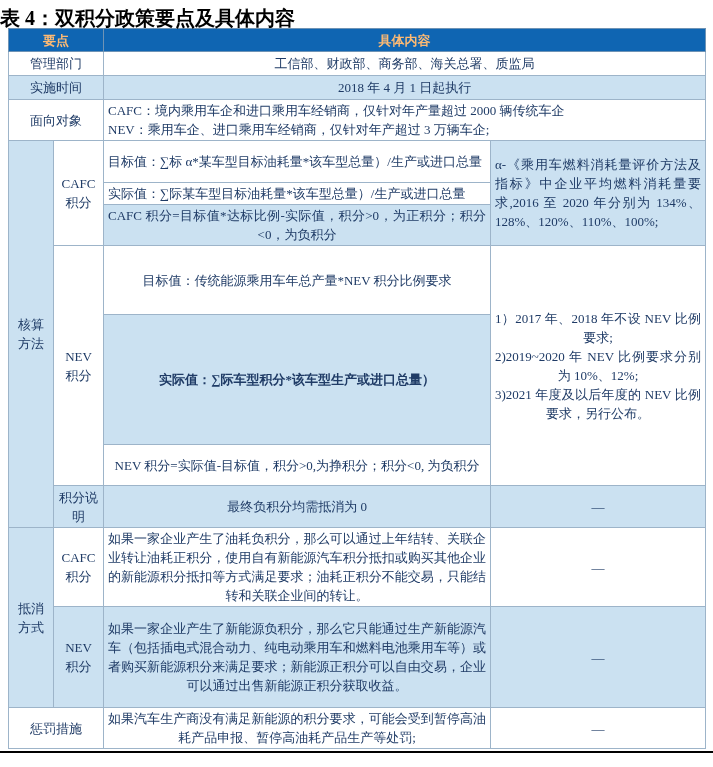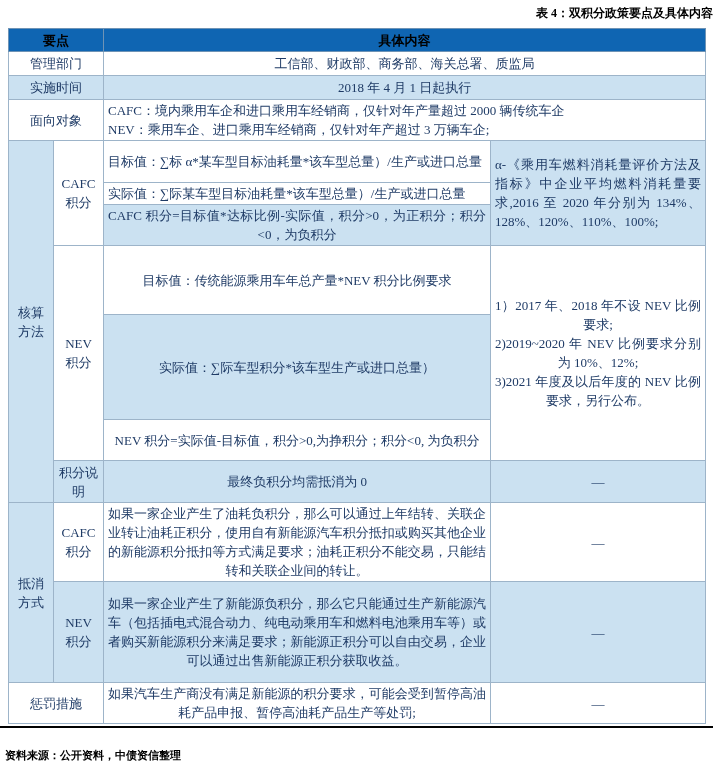--- a/index.html
+++ b/index.html
@@ -1,39 +1,39 @@
 <!DOCTYPE html>
 <html><head>
 <meta charset="utf-8">
 <style>
   html,body{margin:0;padding:0;background:#fff;}
   body{width:713px;height:767px;font-family:"Liberation Serif","DejaVu Serif",serif;overflow:hidden;}
   .page{width:713px;}
-  .title{padding-top:5px;height:23px;text-align:right;font-weight:bold;font-size:12px;color:#000;
+  .title{padding-top:5px;height:23px;text-align:left;font-weight:bold;font-size:20px;color:#000;
          font-family:"Liberation Serif","DejaVu Serif",serif;}
   table.t{border-collapse:collapse;table-layout:fixed;width:697px;margin-left:8px;
           font-size:13px;color:#1F3B66;}
   col.c1{width:45px;}col.c2{width:50px;}col.c3{width:387px;}col.c4{width:215px;}
   td,th{border:1px solid #9DB4C9;padding:1px 4px;line-height:19px;vertical-align:middle;overflow:hidden;}
-  th{background:#0F65B2;color:#000000;font-weight:bold;font-size:13px;text-align:center;
+  th{background:#0F65B2;color:#fdba74;font-weight:bold;font-size:13px;text-align:center;
      font-family:"Liberation Sans","DejaVu Sans",sans-serif;border-color:#6E93B5;}
   .blue{background:#CBE1F1;}
   .lbl{text-align:center;}
   .c{text-align:center;}
   .l{text-align:left;}
   .j{text-align:justify;text-align-last:center;}
   .jl{text-align:justify;text-align-last:left;}
   .hr0{height:23px;}
   .r1,.r2{height:24px;}
   .r3{height:36px;}
   .r4{height:42px;}
   .r5{height:21px;}
   .r6{height:38px;}
   .r7{height:69px;}
-  .r8{height:105px;}
+  .r8{height:130px;font-weight:bold;}
   .r9{height:41px;}
   .r10{height:42px;}
   .r11{height:76px;}
   .r12{height:101px;}
   .r13{height:38px;}
   .note-p{text-align:justify;text-align-last:center;}
   .src-line{border-top:2px solid #000;margin-top:2px;width:713px;}
   .src{font-family:"Liberation Sans","DejaVu Sans",sans-serif;font-weight:bold;
        font-size:11px;color:#000;padding:20px 0 0 5px;}
 </style>

